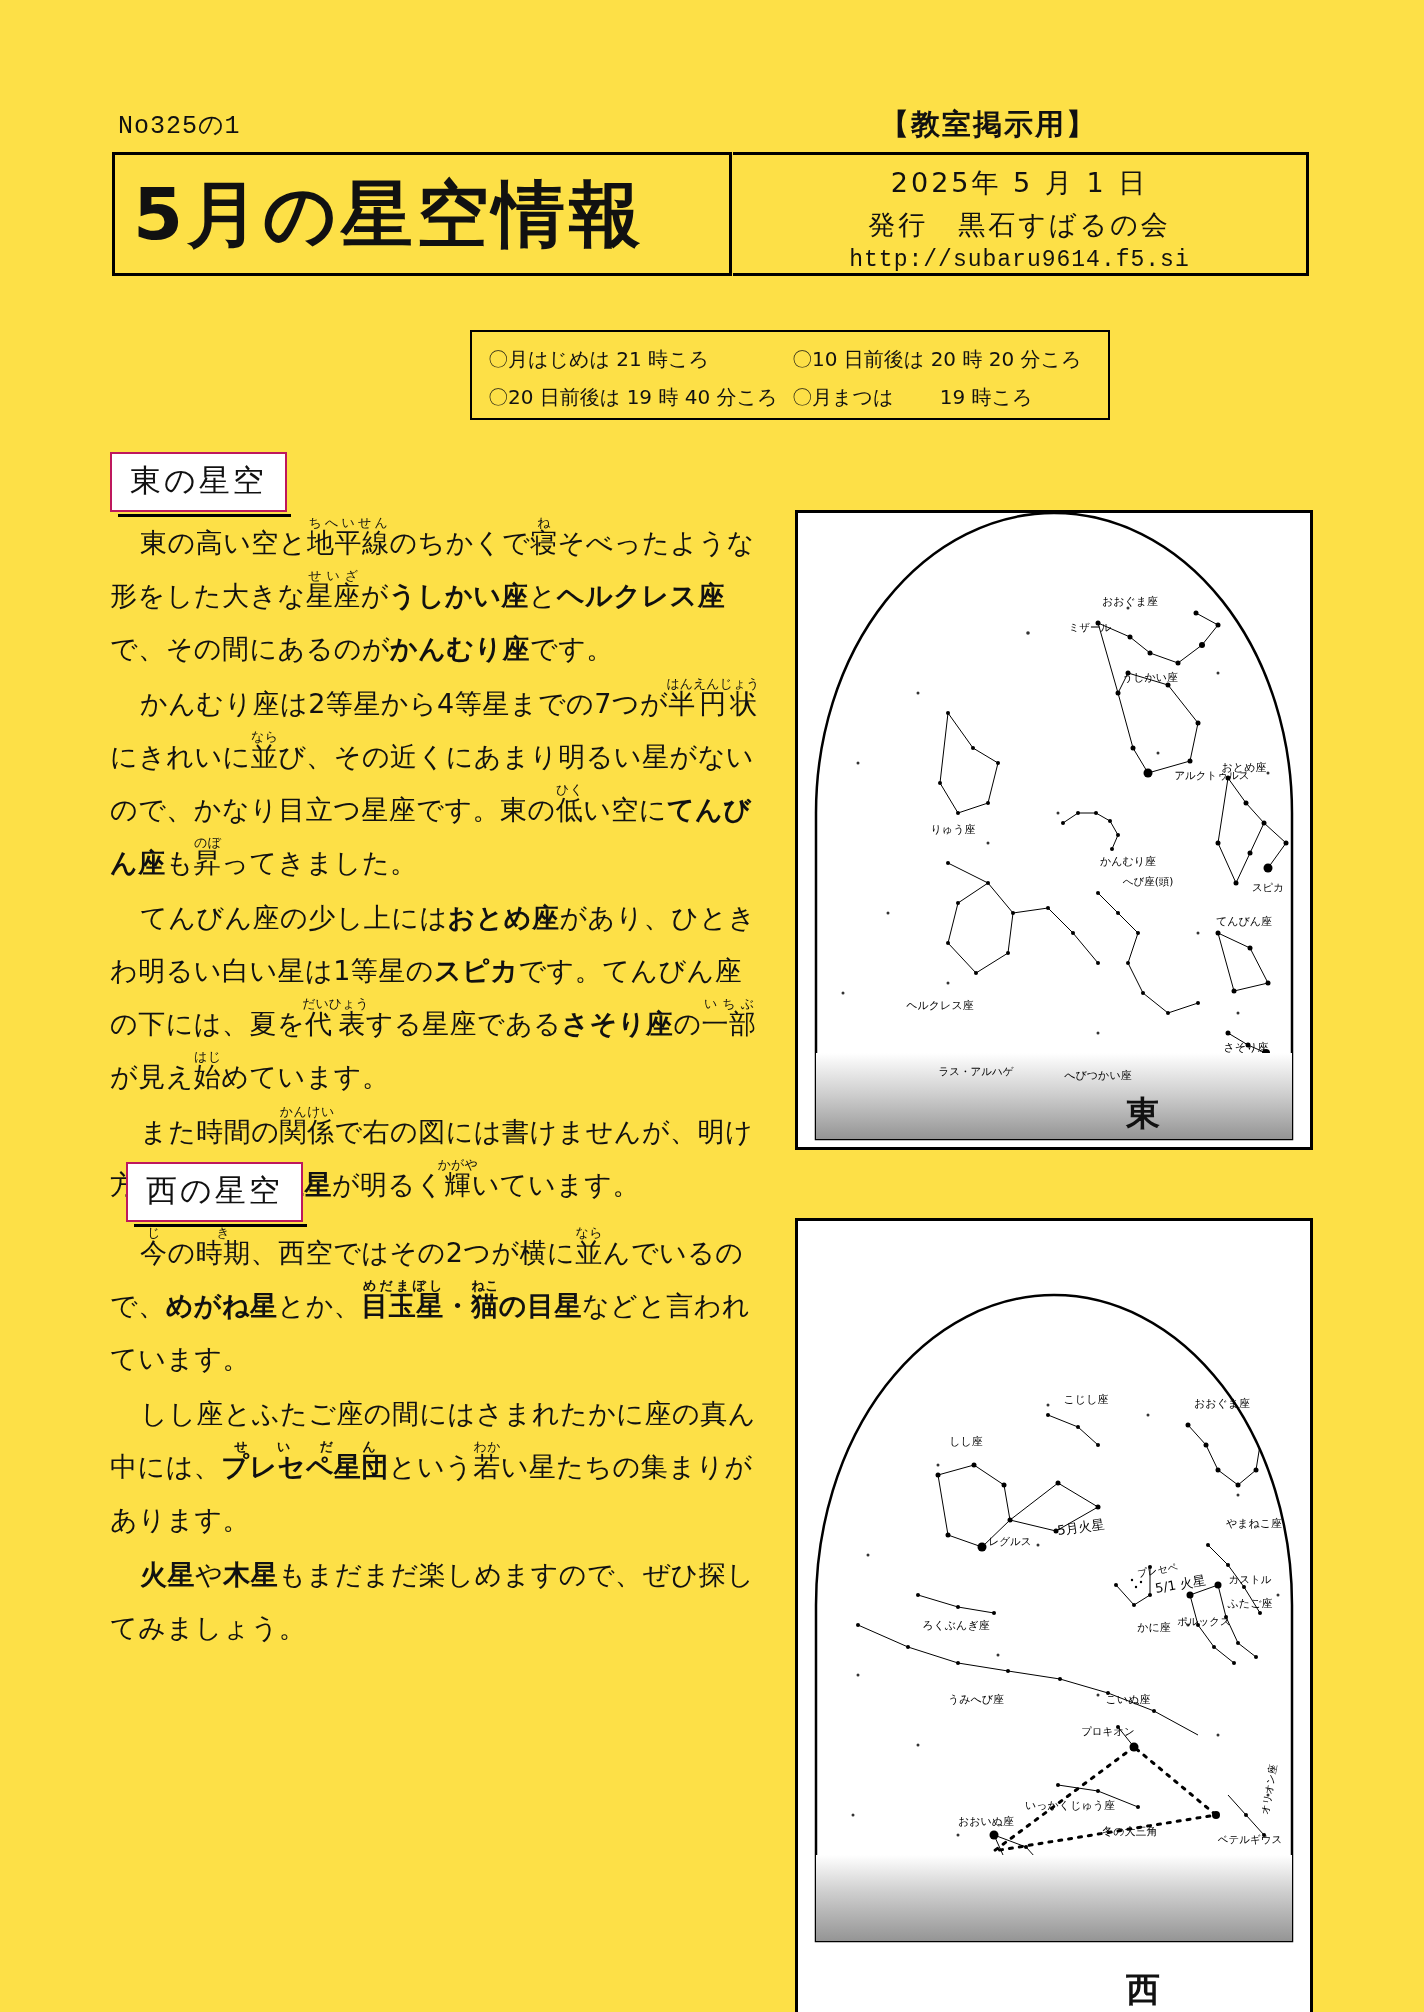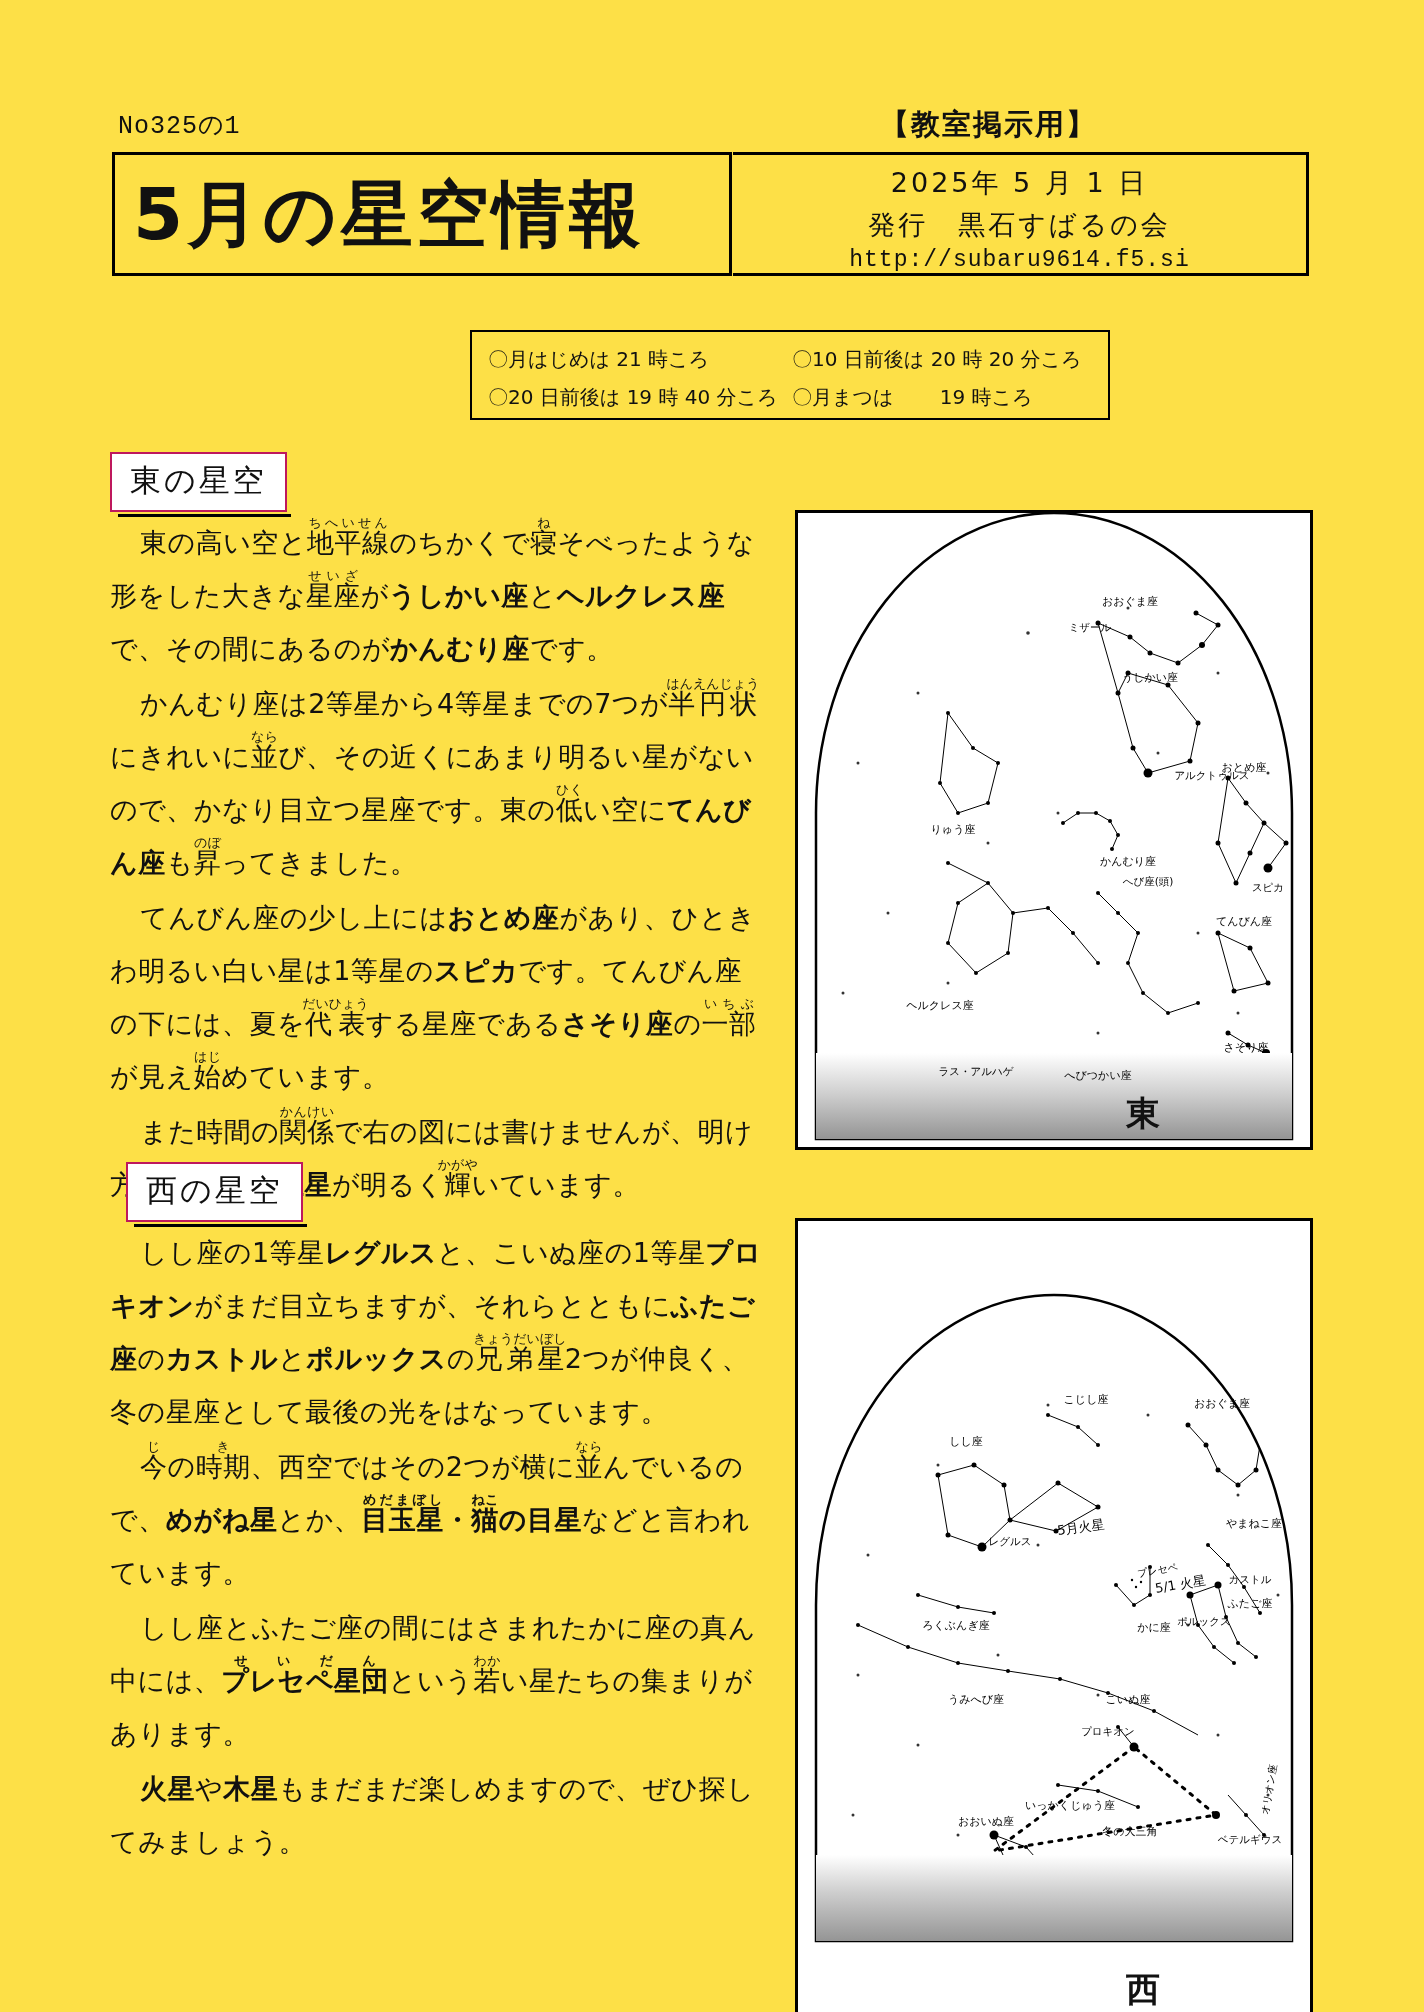--- a/index.html
+++ b/index.html
@@ -366,23 +366,20 @@
         <text x="178" y="562" class="cap-star">ラス・アルハゲ</text>
         <text x="300" y="566">へびつかい座</text>
       </g>
     </svg>
     <div class="dir-label">東</div>
   </div>
 
   <div class="sec-heading sec-west">西の星空</div>
 
   <div class="body-col body-west">
-    <p class="para">
-      しし座の1等星<span class="b">レグルス</span>と、こいぬ座の1等星<span class="b">プロキオン</span>がまだ目立ちますが、それらとともに<span class="b">ふたご座</span>の<span class="b">カストル</span>と<span class="b">ポルックス</span>の<ruby>兄弟星<rt>きょうだいぼし</rt></ruby>2つが仲良く、冬の星座として最後の光をはなっています。
-    </p>
     <p class="para">
       <ruby>今<rt>じ</rt></ruby>の<ruby>時期<rt>き</rt></ruby>、西空ではその2つが横に<ruby>並<rt>なら</rt></ruby>んでいるので、<span class="b">めがね星</span>とか、<span class="b"><ruby>目玉星<rt>めだまぼし</rt></ruby>・<ruby>猫<rt>ねこ</rt></ruby>の目星</span>などと言われています。
     </p>
     <p class="para">
       しし座とふたご座の間にはさまれたかに座の真ん中には、<span class="b"><ruby>プレセペ星団<rt>せいだん</rt></ruby></span>という<ruby>若<rt>わか</rt></ruby>い星たちの集まりがあります。
     </p>
     <p class="para">
       <span class="b">火星</span>や<span class="b">木星</span>もまだまだ楽しめますので、ぜひ探してみましょう。
     </p>
   </div>

